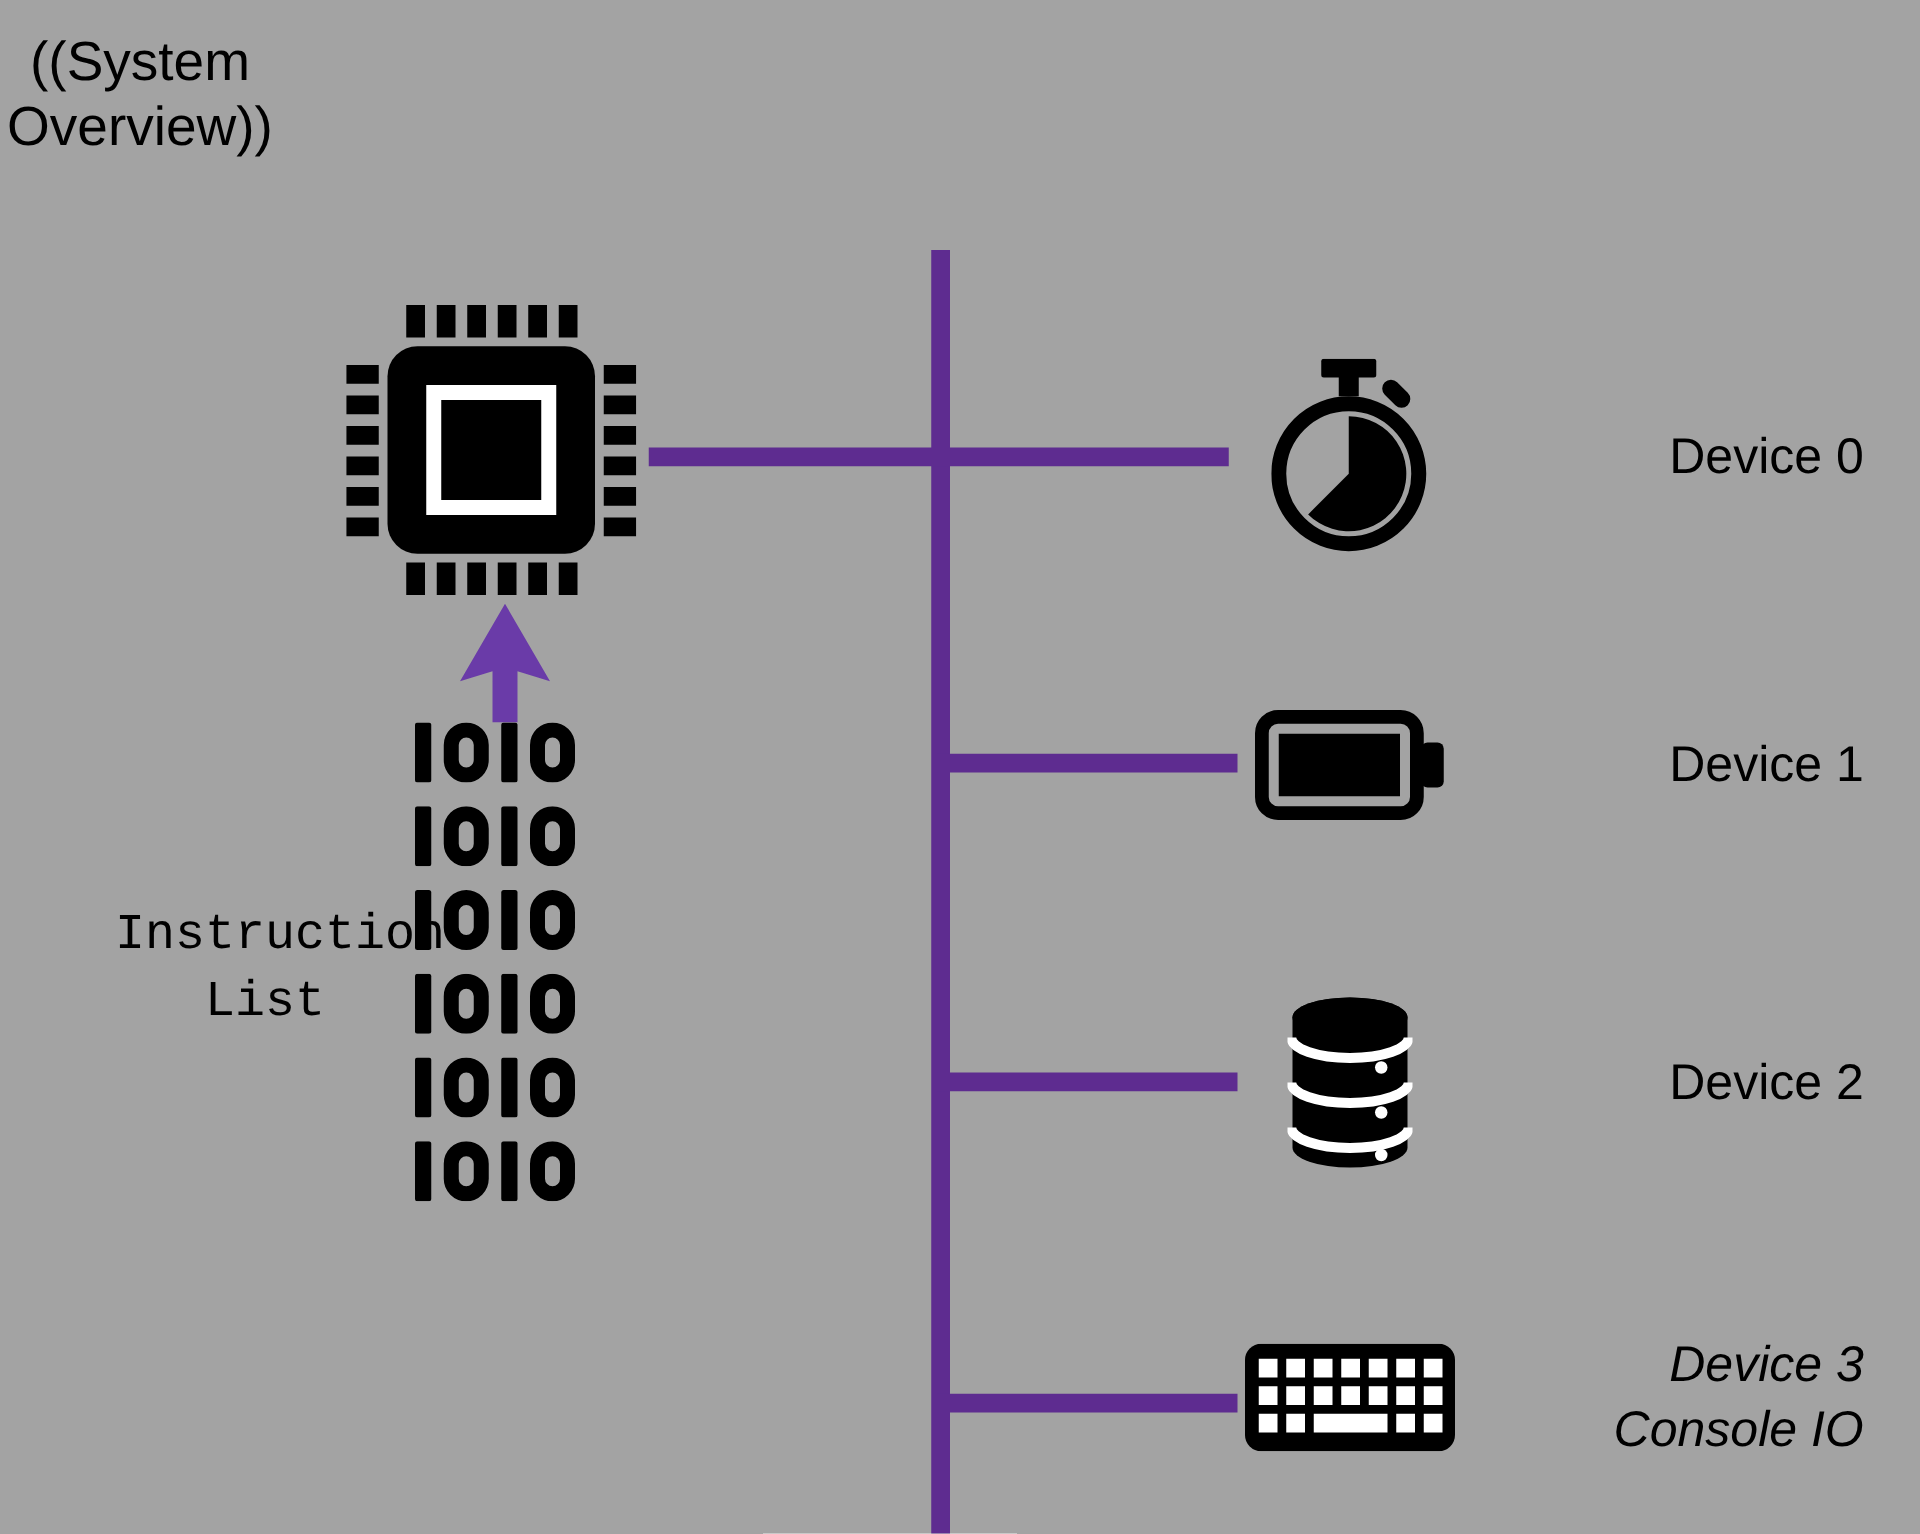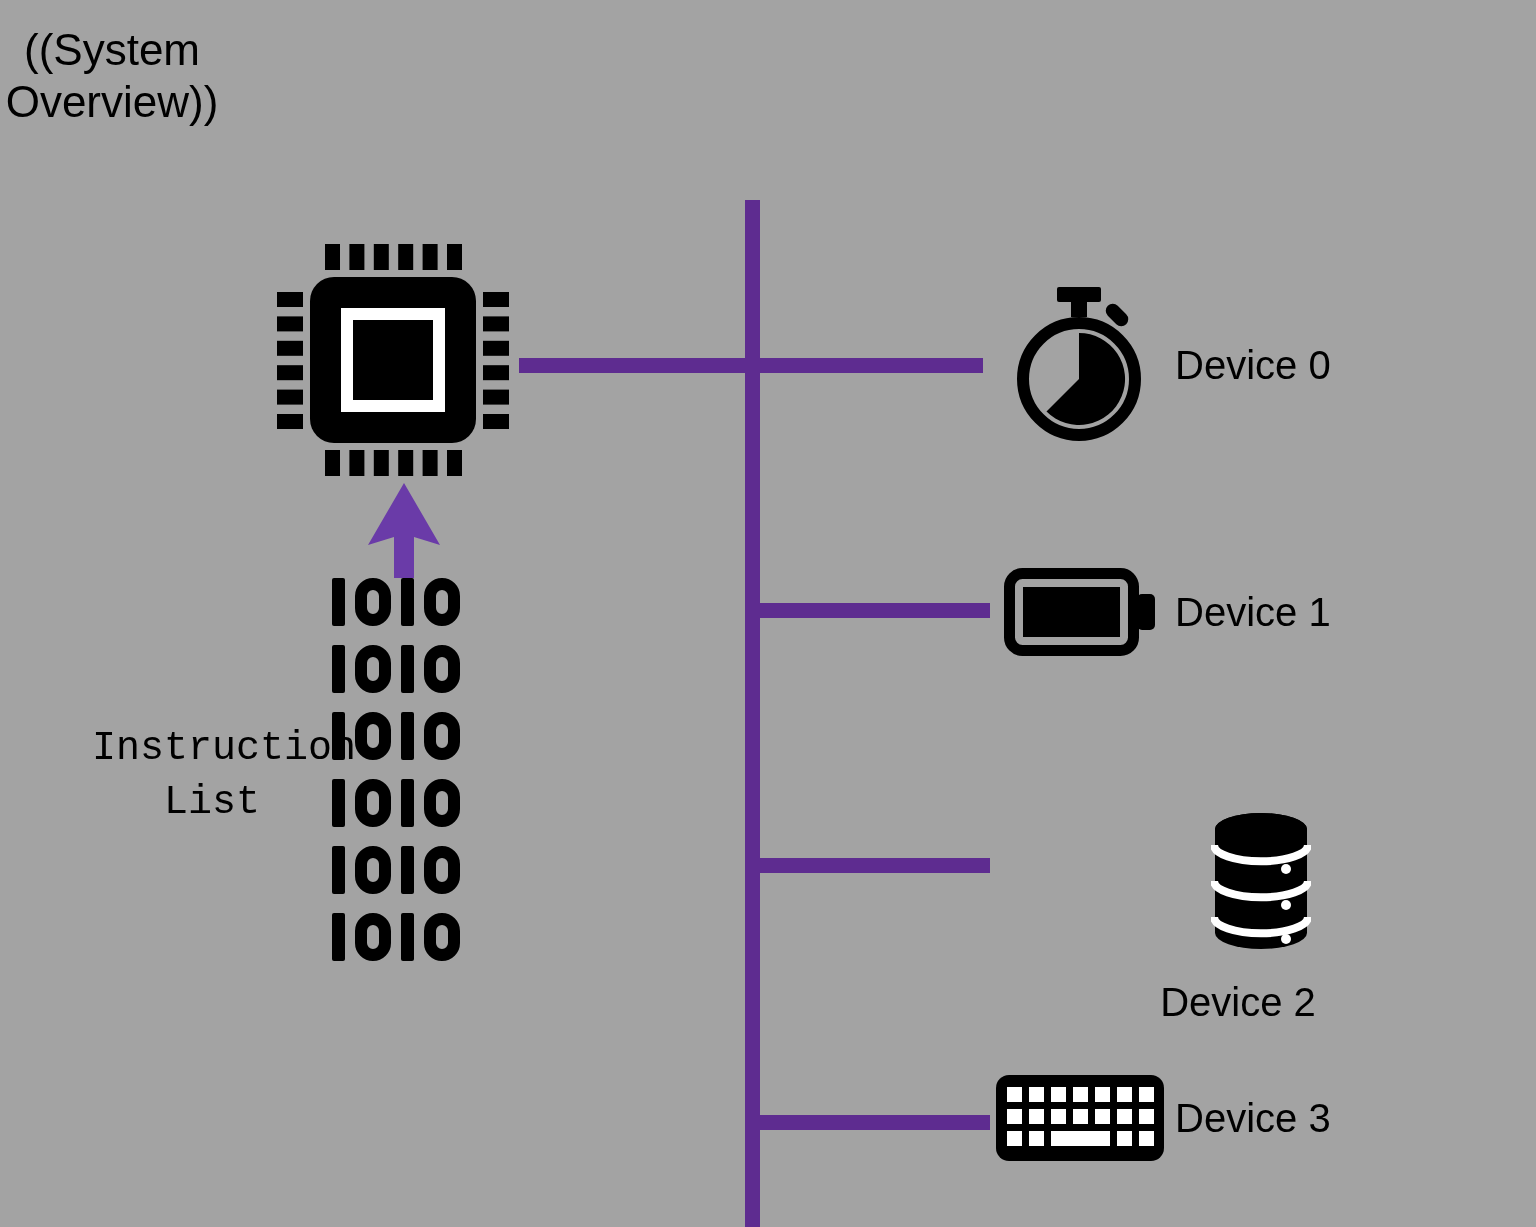--- a/index.html
+++ b/index.html
@@ -32,21 +32,21 @@
 
   .device {
     position:absolute; left:985px; width:551px; height:160px;
     display:flex; align-items:center;
   }
   .device-icon-wrap {
     width:190px; flex:0 0 190px; display:flex;
     align-items:center; justify-content:center; color:var(--icon,#000);
   }
   .device-label {
-    flex:1; text-align:left; padding-right:45px;
+    flex:1; text-align:right; padding-right:45px;
     font-size:40px; line-height:52px; white-space:nowrap;
   }
   svg { display:block; }
 </style>
 </head>
 <body>
 
 <div class="canvas">
 
   <div class="abs title">
@@ -168,39 +168,39 @@
         <rect x="5.5" y="5.5" width="124" height="77" rx="13" fill="none" stroke="currentColor" stroke-width="11"></rect>
         <rect x="19" y="19" width="97" height="50"></rect>
         <rect x="133" y="26" width="18" height="36" rx="5"></rect>
       </svg>
     </div>
     <div class="device-label">
       <div>Device 1</div>
     </div>
   </div>
 
-  <div class="device" style="top:786px;flex-direction:column;">
+  <div class="device" style="top:786px;">
     <div class="device-icon-wrap">
       <svg width="100" height="140" viewBox="0 0 100 140" fill="currentColor">
         <path d="M4,18 A46,16 0 0 1 96,18 L96,122 A46,16 0 0 1 4,122 Z"></path>
         <ellipse cx="50" cy="18" rx="46" ry="16"></ellipse>
         <path d="M3,34 A46,16 0 0 0 97,34" fill="none" stroke="#ffffff" stroke-width="8"></path>
         <path d="M3,70 A46,16 0 0 0 97,70" fill="none" stroke="#ffffff" stroke-width="8"></path>
         <path d="M3,106 A46,16 0 0 0 97,106" fill="none" stroke="#ffffff" stroke-width="8"></path>
         <circle cx="75" cy="58" r="5" fill="#ffffff"></circle>
         <circle cx="75" cy="94" r="5" fill="#ffffff"></circle>
         <circle cx="75" cy="128" r="5" fill="#ffffff"></circle>
       </svg>
     </div>
     <div class="device-label">
       <div>Device 2</div>
     </div>
   </div>
 
-  <div class="device" style="top:1038px;">
+  <div class="device" style="top:1038px;font-style:italic;">
     <div class="device-icon-wrap">
       <svg width="168" height="86" viewBox="0 0 168 86" fill="currentColor">
         <rect x="0" y="0" width="168" height="86" rx="13"></rect>
         <g fill="#ffffff">
           <rect x="11" y="12" width="15" height="15"></rect>
             <rect x="33" y="12" width="15" height="15"></rect>
           <rect x="55" y="12" width="15" height="15"></rect>
             <rect x="77" y="12" width="15" height="15"></rect>
           <rect x="99" y="12" width="15" height="15"></rect>
             <rect x="121" y="12" width="15" height="15"></rect>
@@ -215,16 +215,17 @@
           <rect x="11" y="56" width="15" height="15"></rect>
             <rect x="33" y="56" width="15" height="15"></rect>
           <rect x="55" y="56" width="59" height="15"></rect>
           <rect x="121" y="56" width="15" height="15"></rect>
             <rect x="143" y="56" width="15" height="15"></rect>
         </g>
       </svg>
     </div>
     <div class="device-label">
       <div>Device 3</div>
+      <div>Console IO</div>
     </div>
   </div>
 
 </div>
 
 </body></html>

